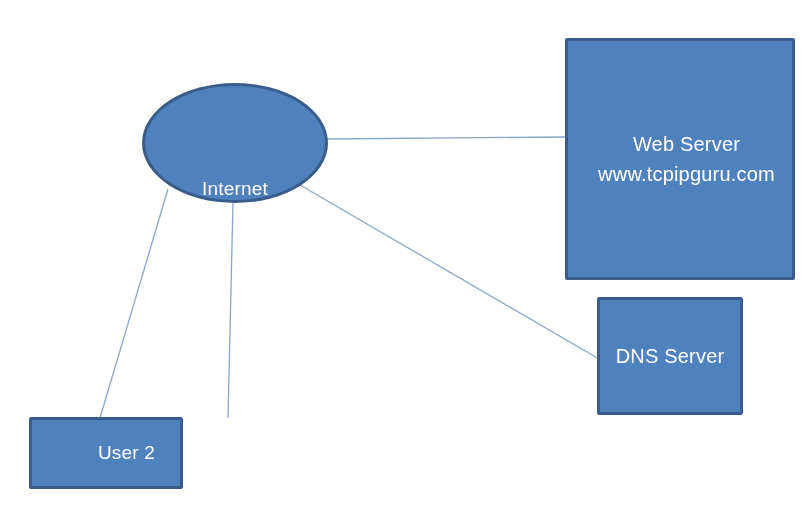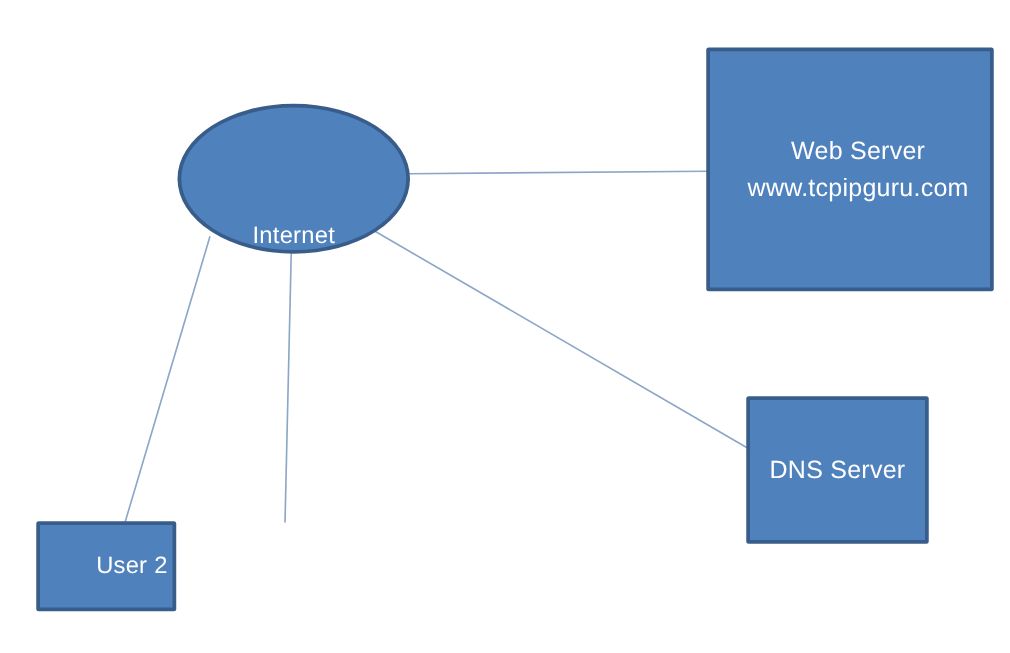--- a/index.html
+++ b/index.html
@@ -33,23 +33,23 @@
     align-items: center;
     justify-content: center;
     text-align: center;
     font-size: 19px;
     letter-spacing: 0.2px;
   }
   .node.rect { border-radius: 2px; }
   .node.ellipse { border-radius: 50%; justify-content: flex-end; }
 
   #internet-node   { left: 142px; top: 83px;  width: 186px; height: 120px; }
-  #webserver-node  { left: 565px; top: 38px;  width: 230px; height: 195px; font-size: 20px; line-height: 30px; padding-left: 13px; }
-  #dnsserver-node  { left: 597px; top: 297px; width: 146px; height: 118px; font-size: 20px; margin-top: 20px; }
-  #user2-node      { left: 29px;  top: 417px; width: 112px; height: 72px; padding-left: 41px; }
+  #webserver-node  { left: 565px; top: 38px;  width: 230px; height: 242px; font-size: 20px; line-height: 30px; padding-left: 13px; }
+  #dnsserver-node  { left: 597px; top: 297px; width: 146px; height: 118px; font-size: 20px; }
+  #user2-node      { left: 29px;  top: 417px; width: 154px; height: 72px; padding-left: 41px; }
   #user1-node      { left: 198px; top: 417px; width: 137px; height: 72px; }
 
   .node .label { display: block; }
 </style>
 </head>
 <body>
 
 <div class="canvas">
 
   <svg class="connectors" viewBox="0 0 808 522" xmlns="http://www.w3.org/2000/svg">

